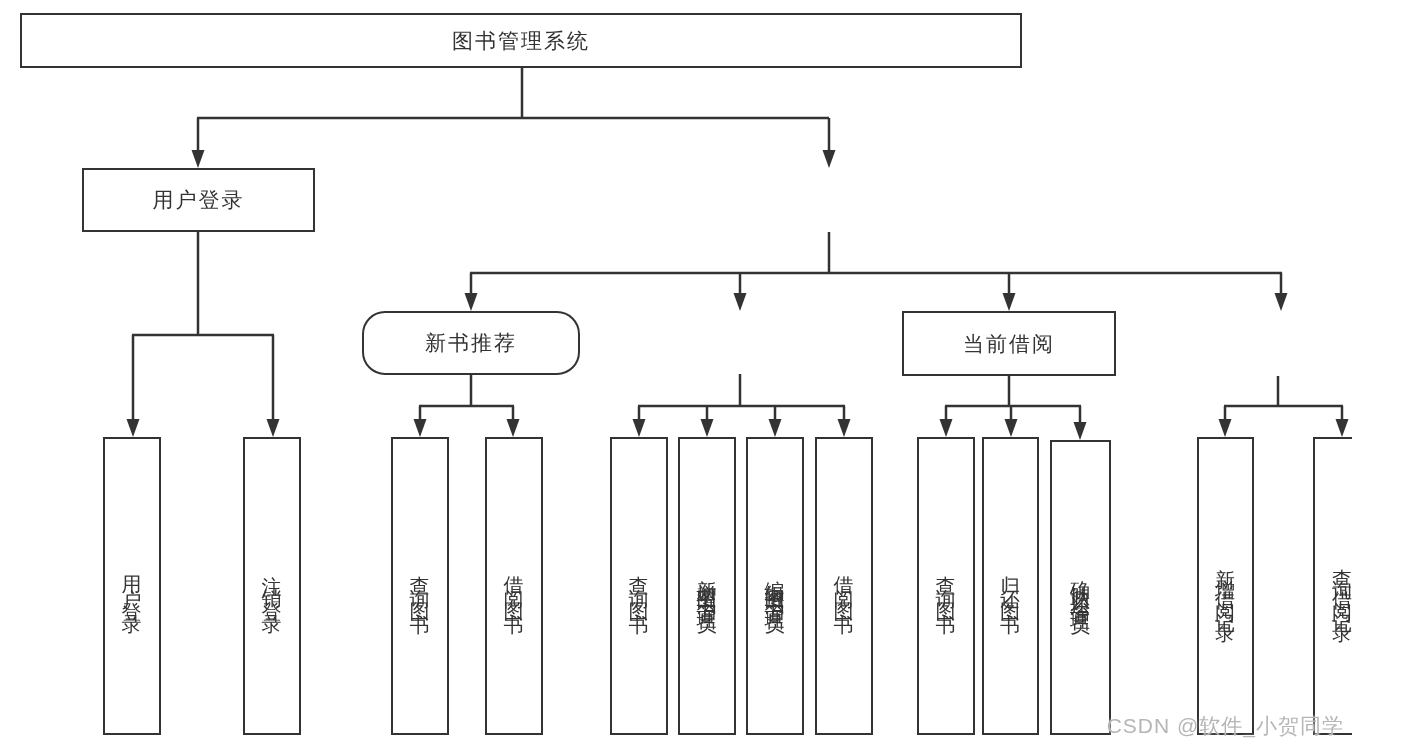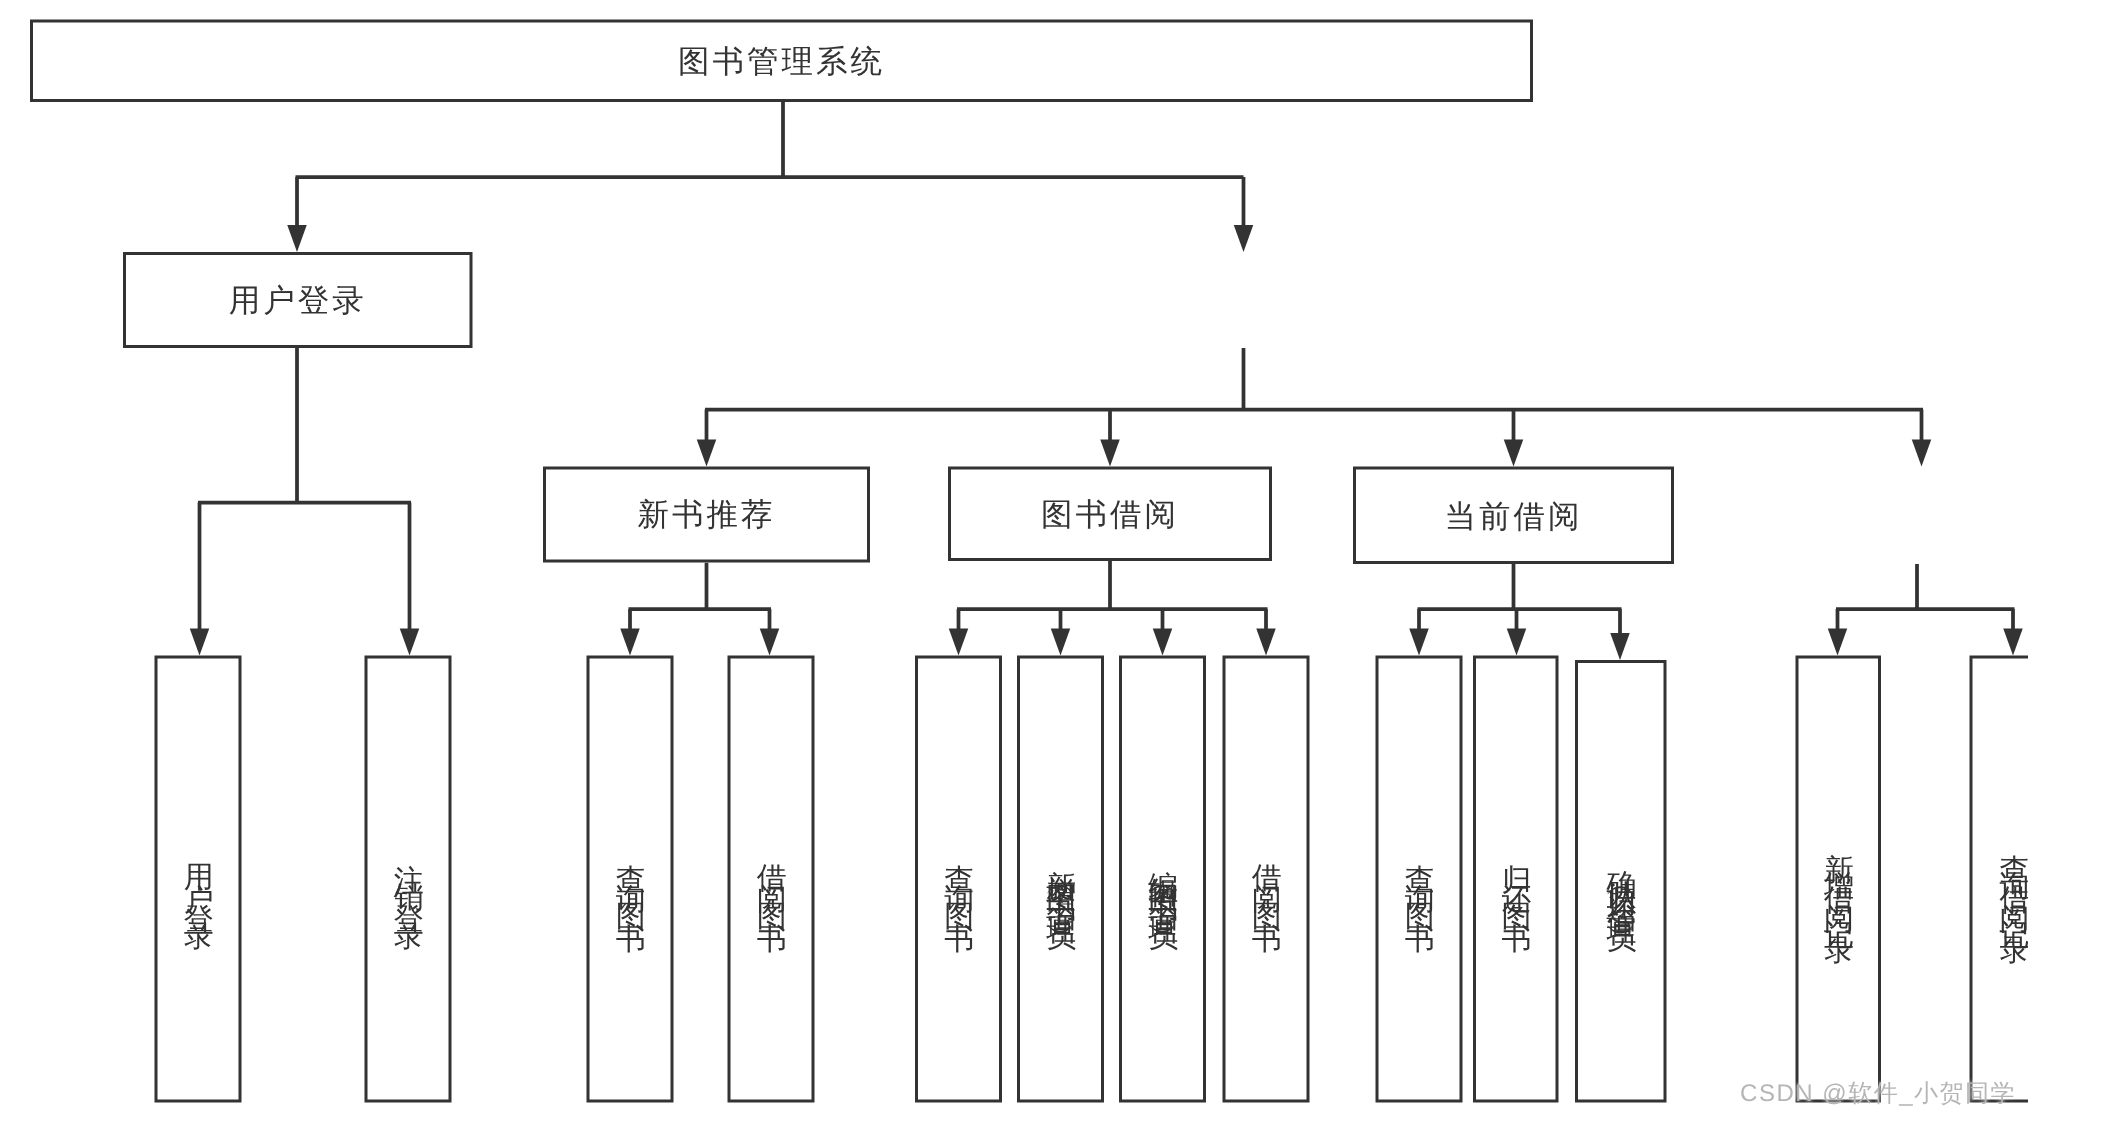--- a/index.html
+++ b/index.html
@@ -16,21 +16,21 @@
   .leaf{z-index:1;}
   .vtext{
     writing-mode:vertical-rl;text-orientation:mixed;
     font-size:20px;line-height:1;white-space:nowrap;
   }
   .sp-l{letter-spacing:13px;}
   .sp-m{letter-spacing:11px;}
   .sp-s{letter-spacing:5px;}
   .watermark{
     position:absolute;right:8px;bottom:7px;z-index:3;
-    font-size:16px;color:#b5b5b5;letter-spacing:1px;white-space:nowrap;
+    font-size:21px;color:#b5b5b5;letter-spacing:1px;white-space:nowrap;
     text-shadow:0 0 3px #ffffff;
     margin-top:32px;
   }
 </style>
 </head>
 <body>
 
 <div id="stage">
 
   <svg id="wires" viewBox="0 0 1405 747" xmlns="http://www.w3.org/2000/svg">
@@ -74,25 +74,22 @@
   </svg>
 
   <div class="box" style="left:20px;top:13px;width:1002px;height:55px;">
     <span class="hlabel">图书管理系统</span>
   </div>
 
   <div class="box" style="left:82px;top:168px;width:233px;height:64px;">
     <span class="hlabel">用户登录</span>
   </div>
 
-  <div class="box" style="left:362px;top:311px;width:218px;height:64px;">
+  <div class="box" style="left:362px;top:311px;width:218px;height:64px;border-radius:23px;">
     <span class="hlabel">新书推荐</span>
-  </div>
-  <div class="box" style="left:632px;top:311px;width:216px;height:63px;">
-    <span class="hlabel">图书借阅</span>
   </div>
   <div class="box" style="left:902px;top:311px;width:214px;height:65px;">
     <span class="hlabel">当前借阅</span>
   </div>
 
   <div class="box leaf" style="left:103px;top:437px;width:58px;height:298px;">
     <span class="vtext sp-l">用户登录</span>
   </div>
   <div class="box leaf" style="left:243px;top:437px;width:58px;height:298px;">
     <span class="vtext sp-l">注销登录</span>

